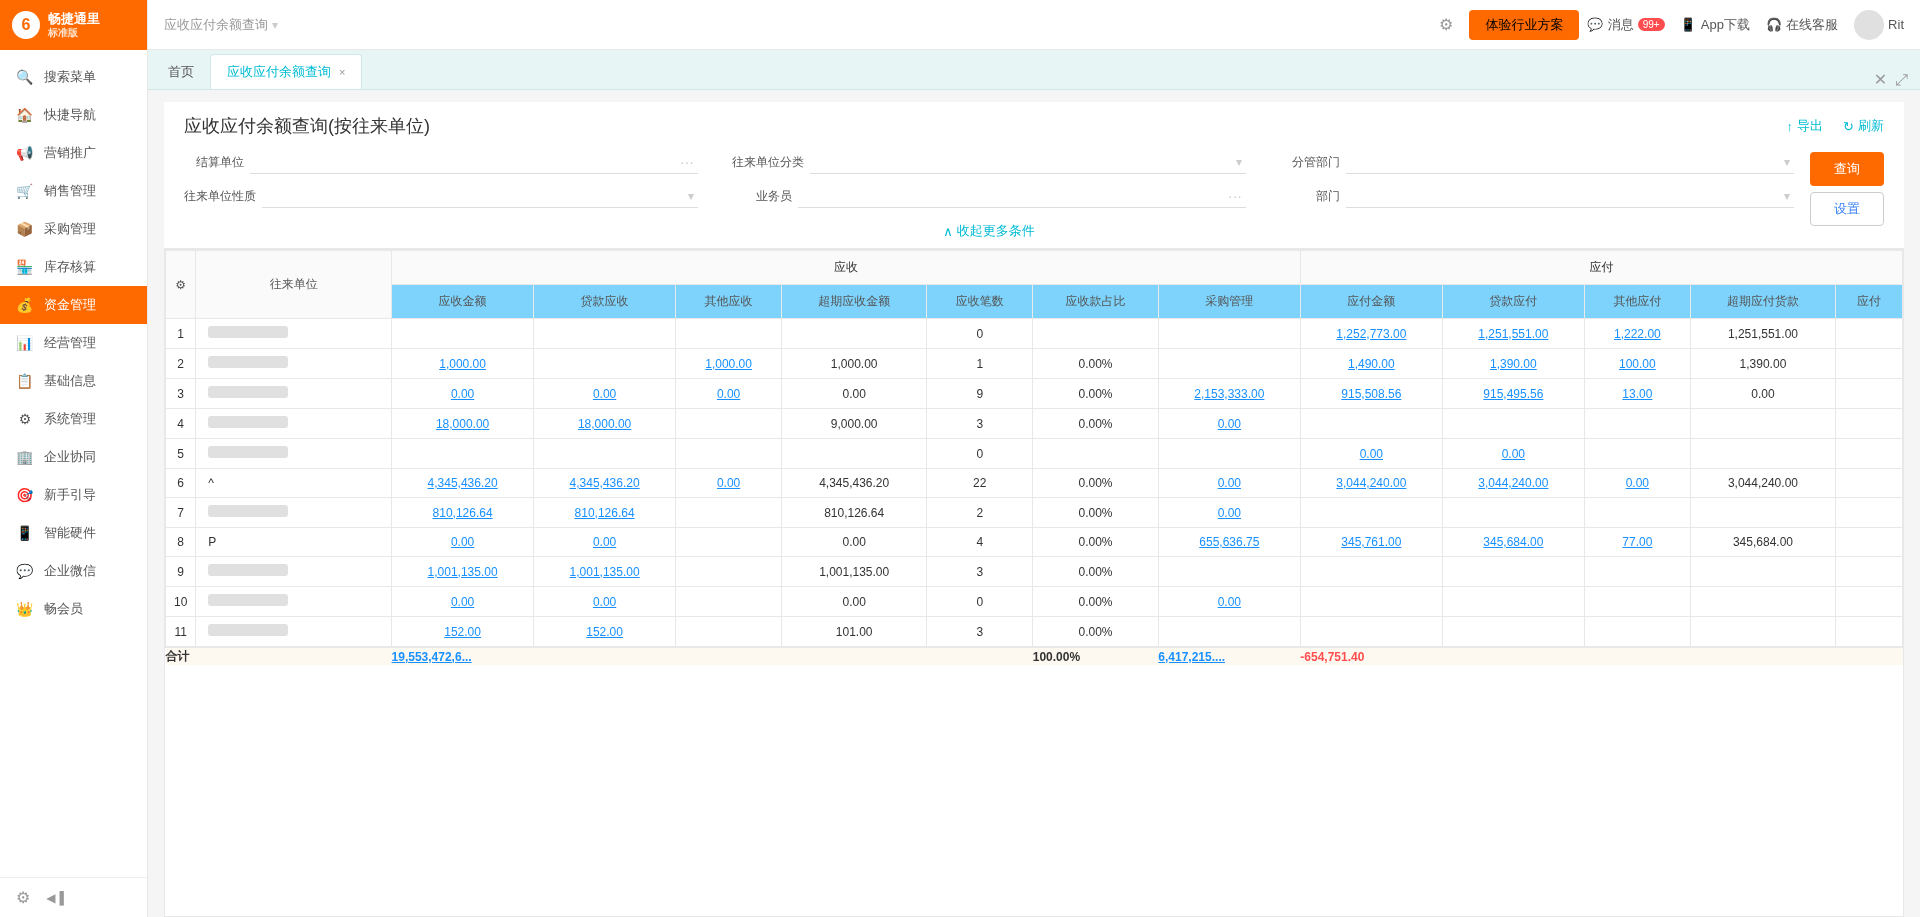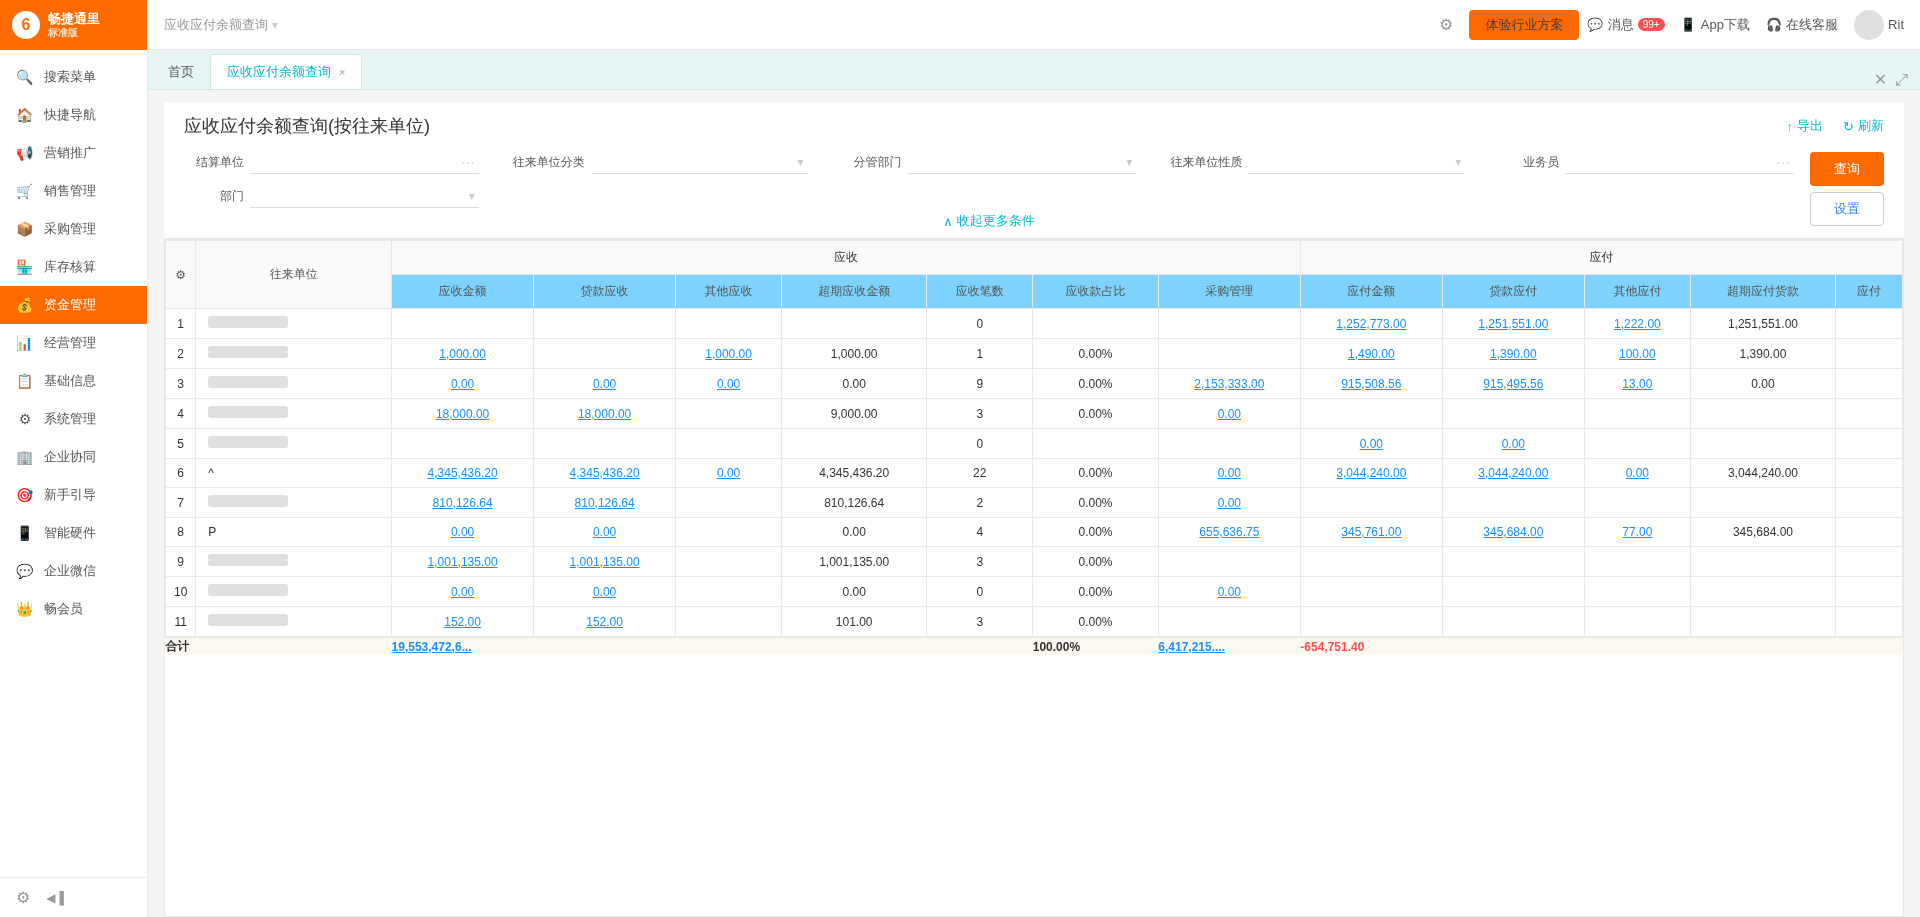--- a/index.html
+++ b/index.html
@@ -39,21 +39,21 @@
     .top-header {
       position: fixed; left: 148px; top: 0; right: 0; height: 50px;
       background: #fff; border-bottom: 1px solid #e8e8e8; display: flex; align-items: center;
       padding: 0 16px; z-index: 99; gap: 8px;
     }
     .header-breadcrumb { display: flex; align-items: center; gap: 4px; flex: 1; }
     .header-breadcrumb-text { color: #999; font-size: 13px; }
     .header-breadcrumb-arrow { color: #ccc; font-size: 12px; }
     .header-gear { color: #999; font-size: 16px; cursor: pointer; margin: 0 8px; }
     .header-btn-orange {
-      background: #ff6a00; color: #404040; border: none; padding: 6px 16px;
+      background: #ff6a00; color: #000000; border: none; padding: 6px 16px;
       border-radius: 4px; cursor: pointer; font-size: 13px;
     }
     .header-right { display: flex; align-items: center; gap: 16px; margin-left: auto; }
     .header-right-item { display: flex; align-items: center; gap: 4px; color: #555; cursor: pointer; font-size: 13px; }
     .header-badge {
       background: #ff4d4f; color: white; border-radius: 10px; font-size: 10px;
       padding: 1px 5px; min-width: 18px; text-align: center;
     }
     .header-avatar {
       width: 30px; height: 30px; background: #e0e0e0; border-radius: 50%;
@@ -137,21 +137,21 @@
     .filter-main {
       display: flex; gap: 0;
     }
     .filter-fields { flex: 1; }
     .filter-buttons { display: flex; flex-direction: column; padding-left: 16px; padding-top: 2px; min-width: 80px; }
 
     .content-area {
       display: flex; flex-direction: column; flex: 1; padding: 12px 16px 0 16px; overflow: hidden;
     }
 
-    .filter-grid { display: grid; grid-template-columns: 1fr 1fr 1fr 1fr 1fr; gap: 10px 34px; }
+    .filter-grid { display: grid; grid-template-columns: 1fr 1fr 1fr; gap: 10px 34px; margin-bottom: 10px; }
     .filter-group { display: flex; align-items: center; gap: 6px; }
     .fg-label { color: #555; font-size: 12px; white-space: nowrap; min-width: 60px; text-align: right; }
     .fg-input {
       flex: 1; display: flex; align-items: center; border-bottom: 1px solid #ddd;
       padding: 3px 4px; cursor: pointer; min-height: 24px;
     }
     .fg-input-dots { color: #ccc; margin-left: auto; font-size: 14px; }
     .fg-input-arrow { color: #ccc; margin-left: auto; font-size: 12px; }
 
     .left-panel {

